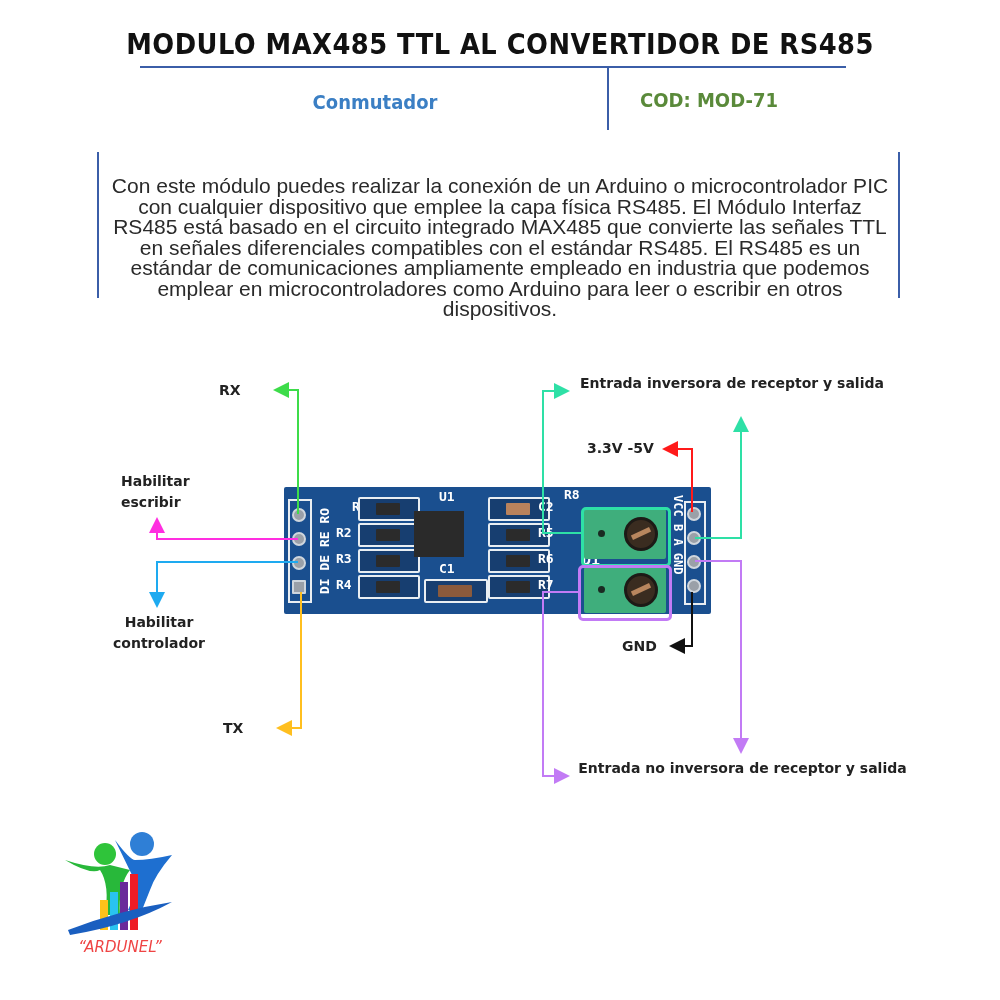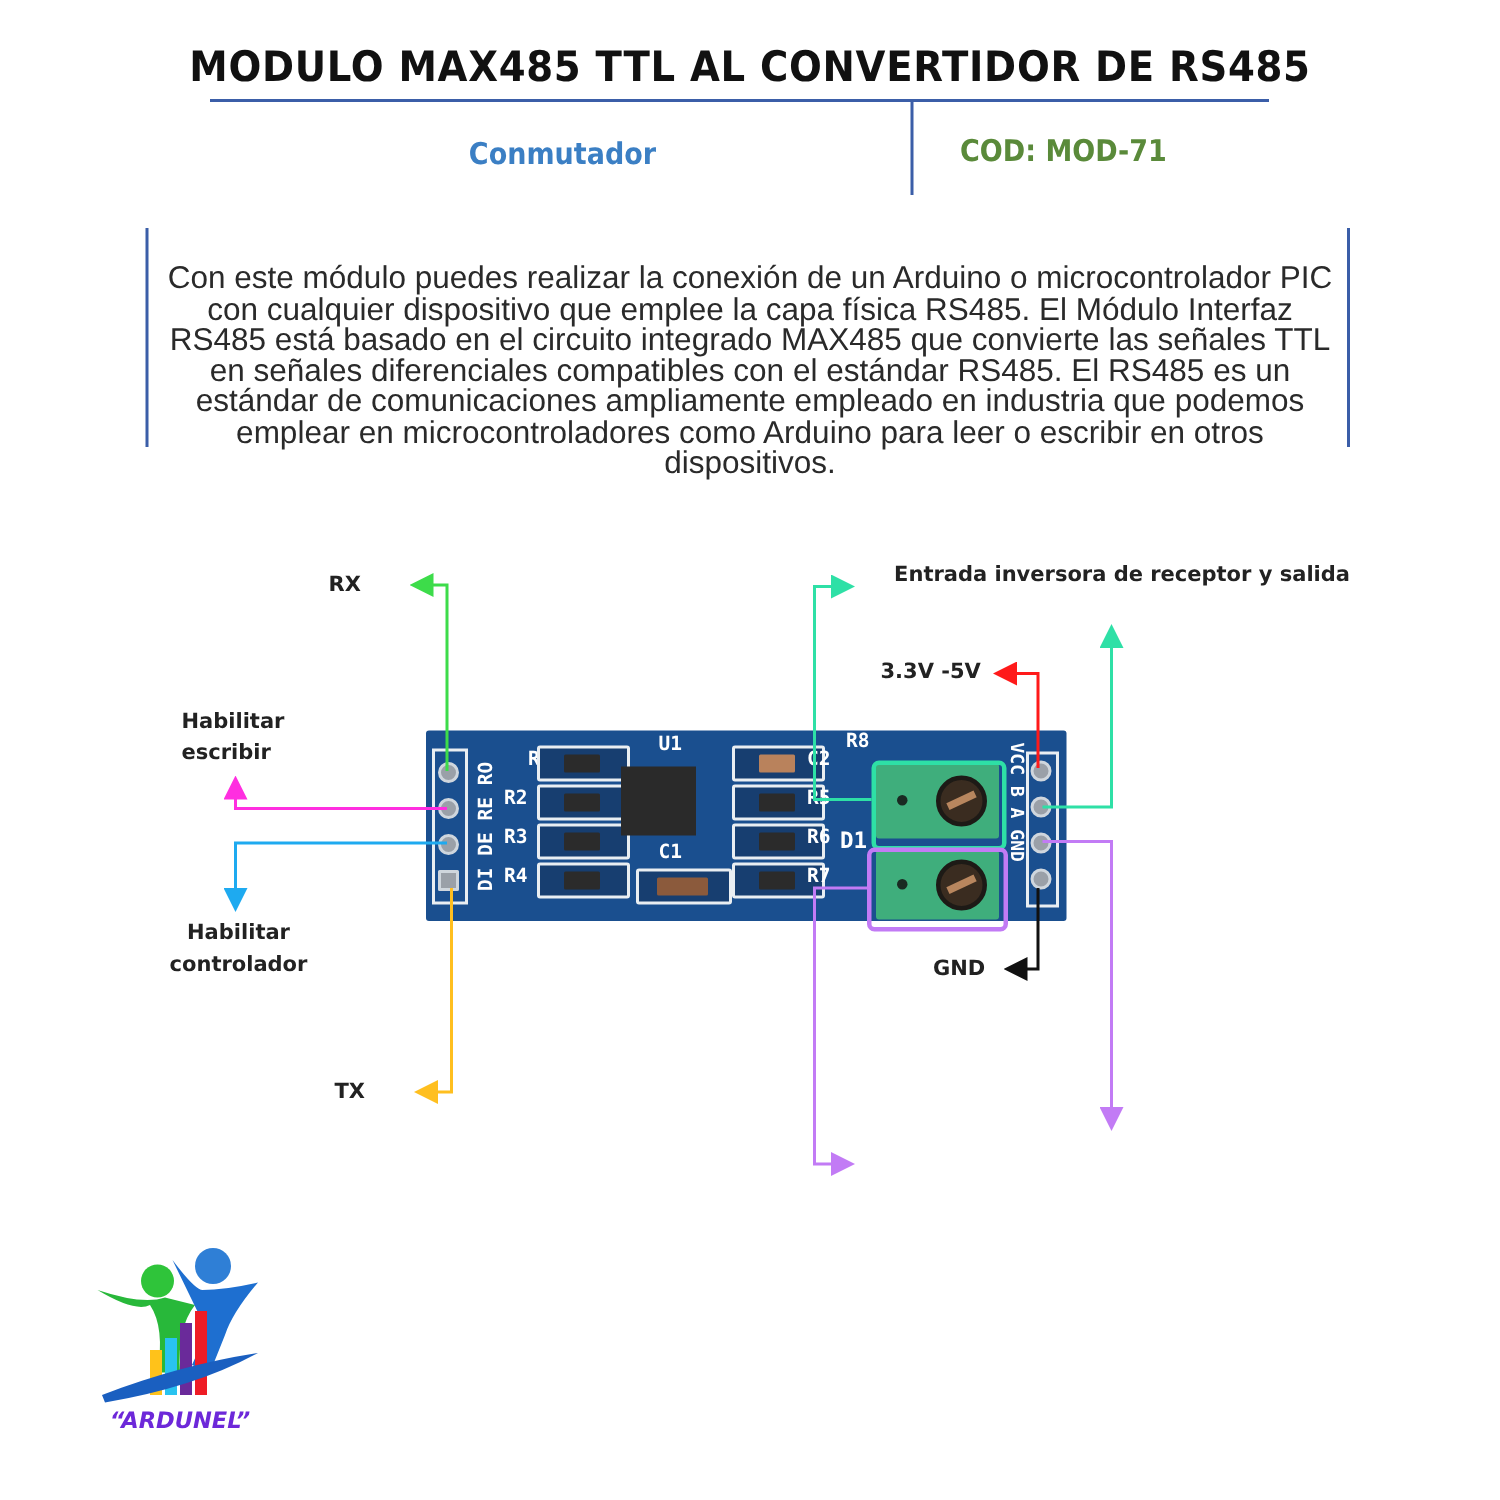--- a/index.html
+++ b/index.html
@@ -82,21 +82,21 @@
       <i></i>
     </div>
   <div class="abs res" style="left:204px;top:88px">
       <i></i>
     </div>
   <div class="abs silk" style="left:254px;top:12px">C2</div>
   <div class="abs silk" style="left:254px;top:38px">R5</div>
   <div class="abs silk" style="left:254px;top:64px">R6</div>
   <div class="abs silk" style="left:254px;top:90px">R7</div>
   <div class="abs silk" style="left:280px;top:0px">R8</div>
-  <div class="abs silk" style="left:276px;top:64px;font-size:15px">D1</div>
+  <div class="abs silk" style="left:298px;top:64px;font-size:15px">D1</div>
 
   <div class="abs terminal" style="left:300px;top:22px;width:82px;height:50px">
     <div class="abs hole" style="left:14px;top:21px"></div>
     <div class="abs screw" style="left:40px;top:8px"></div>
   </div>
   <div class="abs terminal" style="left:300px;top:80px;width:82px;height:46px">
     <div class="abs hole" style="left:14px;top:19px"></div>
     <div class="abs screw" style="left:40px;top:6px"></div>
   </div>
 
@@ -163,34 +163,35 @@
 <div class="abs lbl" style="left:219px;top:380px">RX</div>
 <div class="abs lbl" style="left:121px;top:471px">
   <div>Habilitar</div>
   <div>escribir</div>
 </div>
 <div class="abs lbl" style="left:109px;top:612px;text-align:center;width:100px">
   <div>Habilitar</div>
   <div>controlador</div>
 </div>
 <div class="abs lbl" style="left:223px;top:718px">TX</div>
-<div class="abs lbl" style="left:580px;top:373px;width:320px;text-align:right">
+<div class="abs lbl" style="left:580px;top:373px;width:320px;text-align:left">
   <div>Entrada inversora de receptor y salida</div>
 </div>
 <div class="abs lbl" style="left:587px;top:438px">3.3V -5V</div>
 <div class="abs lbl" style="left:622px;top:636px">GND</div>
 <div class="abs lbl" style="left:570px;top:758px;width:345px;text-align:center">
+  <div>Entrada no inversora de receptor y salida</div>
 </div>
 
 <div class="abs" style="left:60px;top:830px;width:120px;height:130px">
   <svg width="120" height="130" style="position:absolute;left:0;top:0">
     <circle cx="45" cy="24" r="11" fill="#2fc43a"></circle>
     <circle cx="82" cy="14" r="12" fill="#2f7fd6"></circle>
     <path d="M5,30 Q30,45 40,40 Q50,55 45,85 L60,85 Q58,55 70,40 L50,35 Q35,40 5,30 z" fill="#28b83a"></path>
     <path d="M55,10 Q70,30 75,30 Q90,30 112,25 Q95,45 90,60 L80,85 L68,80 Q78,60 72,45 z" fill="#1e6fd0"></path>
     <rect x="40" y="70" width="8" height="30" fill="#ffc21a"></rect>
     <rect x="50" y="62" width="8" height="38" fill="#29c3f0"></rect>
     <rect x="60" y="52" width="8" height="48" fill="#6a2a9a"></rect>
     <rect x="70" y="44" width="8" height="56" fill="#ee1c25"></rect>
     <path d="M8,100 Q60,80 112,72 Q70,95 10,105 z" fill="#1a5fc0"></path>
   </svg>
-  <div class="abs" style="left:0;top:108px;width:120px;text-align:center;font-family:'DejaVu Sans',sans-serif;font-weight:bold;font-style:italic;font-size:15px;color:#6d28d9;">“ARDUNEL”</div>
+  <div class="abs" style="left:0;top:108px;width:120px;text-align:center;font-family:'DejaVu Sans',sans-serif;font-weight:normal;font-style:italic;font-size:15px;color:#ef4444;">“ARDUNEL”</div>
 </div>
 
 </body></html>

